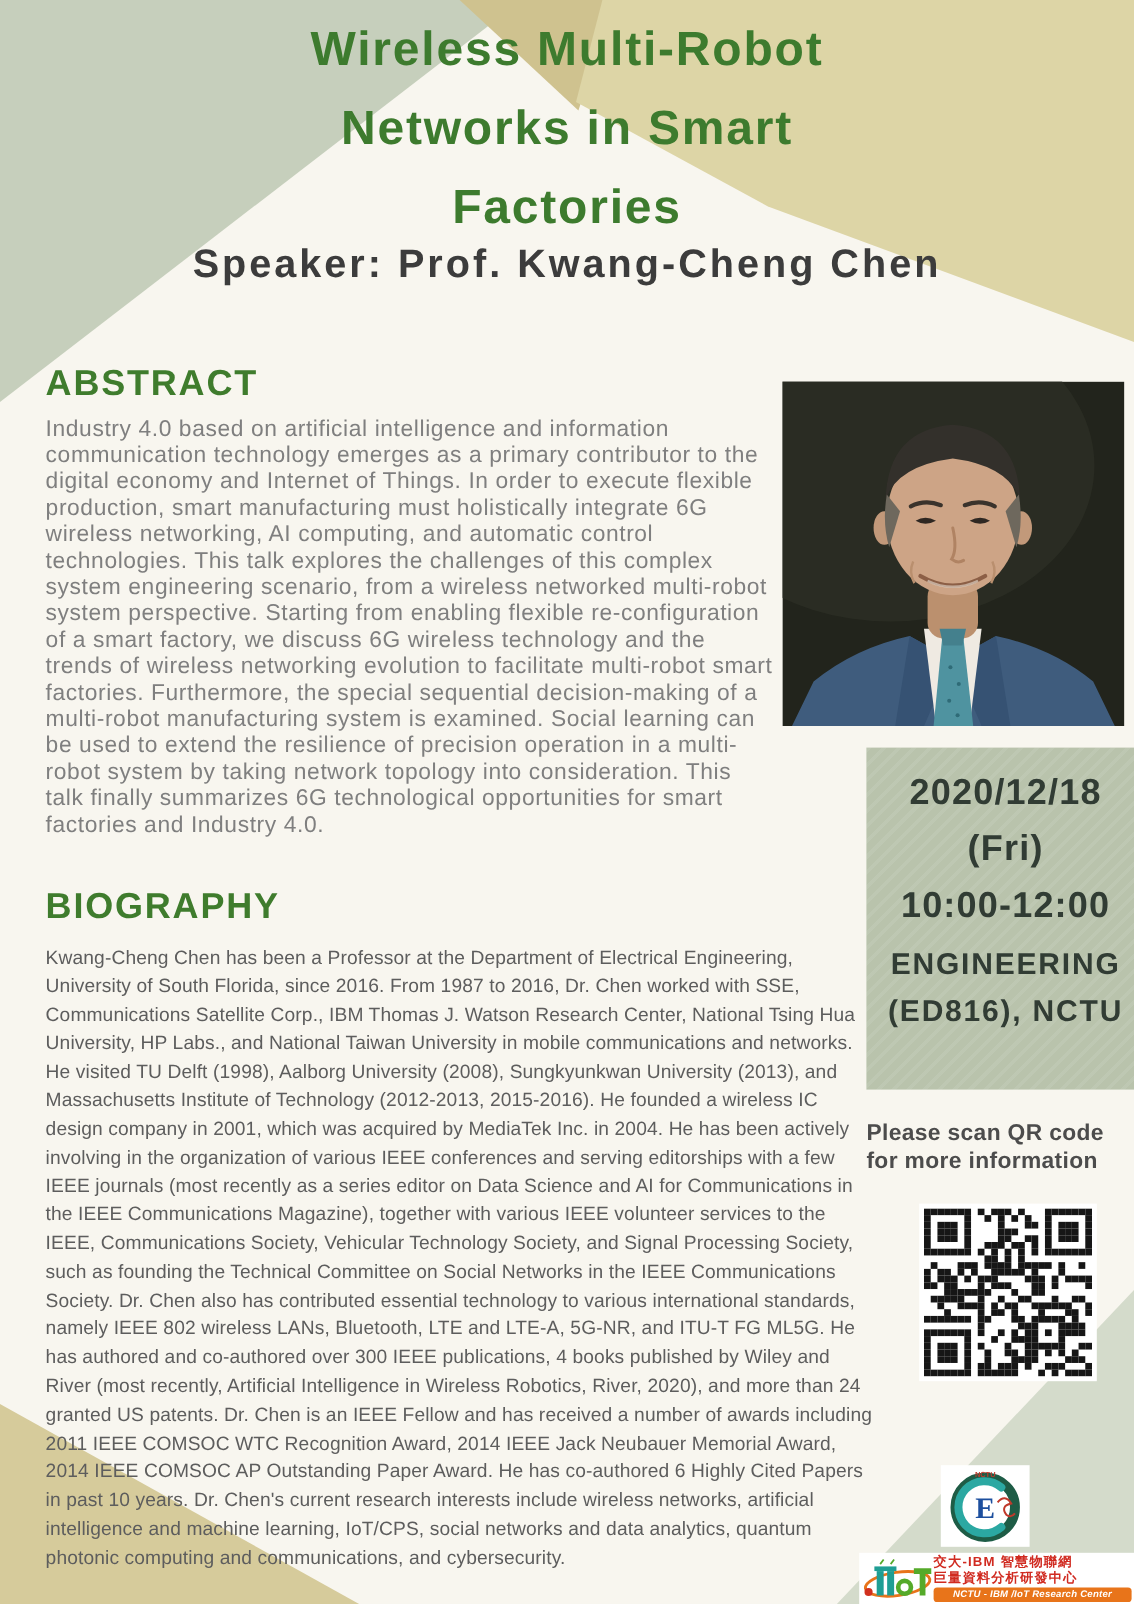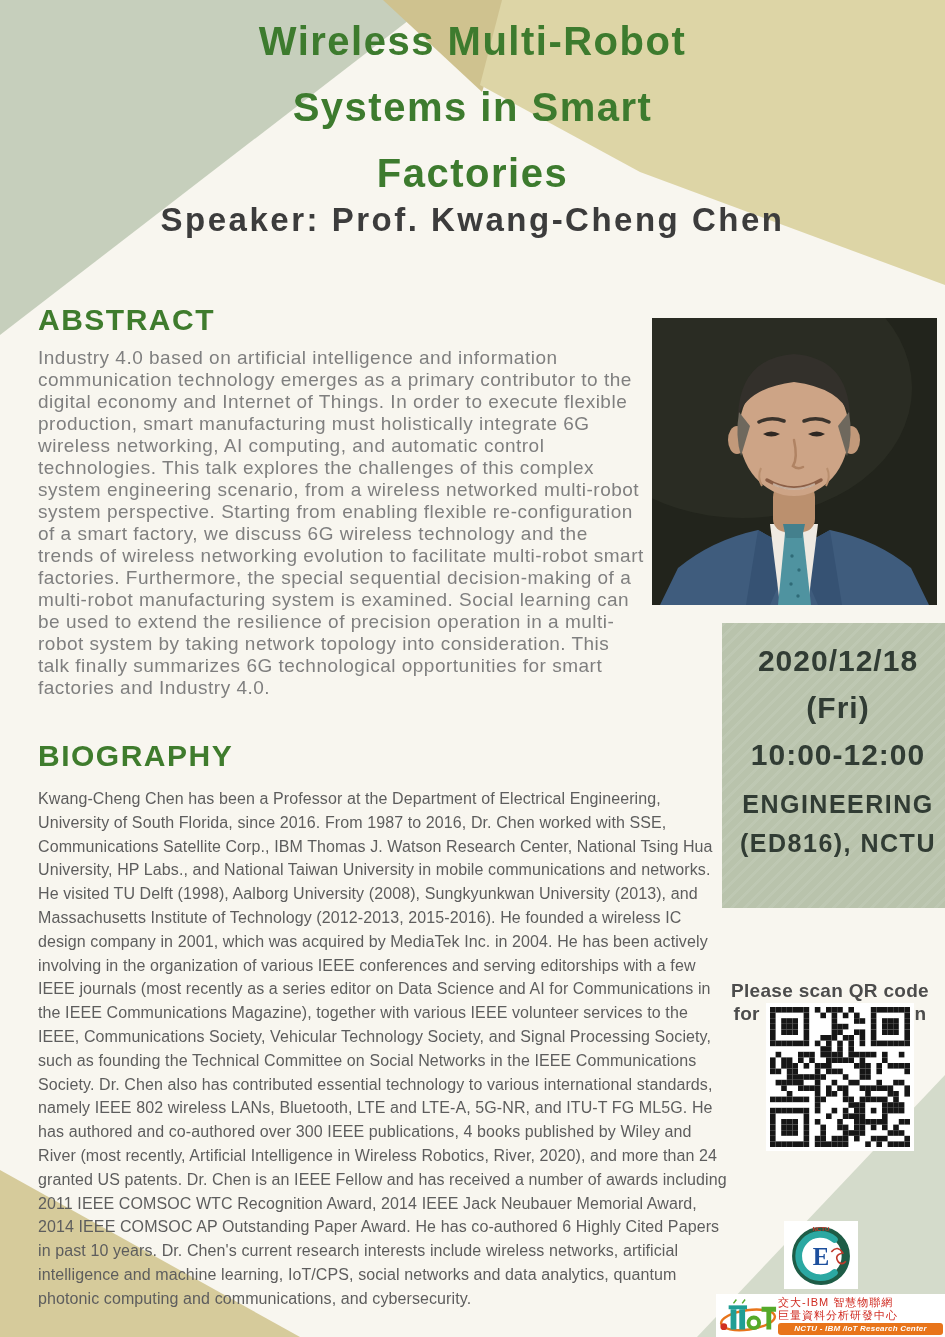--- a/index.html
+++ b/index.html
@@ -29,58 +29,58 @@
   .portrait{left:652px;top:318px;width:285px;height:287px;}
 
   .datebox{left:722px;top:623px;width:232px;height:285px;
     background:#b9c3ac;
     background-image:repeating-linear-gradient(135deg,rgba(255,255,255,.08) 0 3px,rgba(0,0,0,0) 3px 9px);
     text-align:center;color:#313c34;box-sizing:border-box;padding-top:14px;}
   .datebox .d{font-weight:700;font-size:30px;line-height:47px;letter-spacing:1px;}
   .datebox .v{font-weight:700;font-size:25px;line-height:39px;letter-spacing:1.5px;}
   .datebox .vgroup{margin-top:7px;}
 
-  .scan{left:722px;top:933px;width:216px;text-align:center;
-    color:#4c4c4c;font-weight:700;font-size:19px;line-height:23px;letter-spacing:0.3px;margin-top:46px;}
+  .scan{left:722px;top:933px;width:216px;
+    color:#4c4c4c;font-weight:700;font-size:19px;line-height:23px;letter-spacing:0.3px;}
 
   .qrbox{left:766px;top:1003px;width:148px;height:148px;background:#ffffff;
     display:flex;align-items:center;justify-content:center;}
 
   .org{left:722px;top:1187px;width:216px;display:flex;align-items:center;justify-content:center;gap:13px;
     color:#383838;font-weight:700;font-size:20px;letter-spacing:3px;}
   .org .bar{width:2px;height:26px;background:#4a4a4a;}
 
   .ecelogo{left:784px;top:1221px;width:74px;height:68px;background:#ffffff;
     display:flex;align-items:center;justify-content:center;}
 
   .iotbanner{left:716px;top:1294px;width:229px;height:43px;background:#ffffff;
     display:flex;align-items:center;box-sizing:border-box;padding:1px 2px;}
   .iotmark{width:60px;height:40px;flex:0 0 auto;}
   .iotright{flex:1;display:flex;flex-direction:column;justify-content:center;}
-  .cjk{color:#d02a20;font-weight:400;font-size:11px;line-height:13px;letter-spacing:1px;white-space:nowrap;}
+  .cjk{color:#d02a20;font-weight:700;font-size:11px;line-height:13px;letter-spacing:1px;white-space:nowrap;}
   .iotbar{margin-top:1px;background:#e8741a;border-radius:3px;color:#ffffff;
     font-weight:700;font-style:italic;font-size:8px;line-height:12px;text-align:center;letter-spacing:0.2px;}
 </style>
 </head>
 <body>
 
 <div class="poster">
 
   <svg class="bg" width="945" height="1337" viewBox="0 0 945 1337" aria-hidden="true">
     <rect x="0" y="0" width="945" height="1337" fill="#f8f6ef"></rect>
     <polygon points="0,0 435,0 0,335" fill="#c6cfbc"></polygon>
     <polygon points="383,0 512,0 482,92" fill="#cfc28f"></polygon>
     <polygon points="502,0 945,0 945,285 640,172 480,85" fill="#ddd5a6"></polygon>
     <polygon points="0,1170 300,1337 0,1337" fill="#d6cb9b"></polygon>
     <polygon points="945,1075 945,1337 697,1337" fill="#d4dbcb"></polygon>
   </svg>
 
   <div class="layer title">
     <div>Wireless Multi-Robot</div>
-    <div>Systems in Smart</div>
+    <div>Networks in Smart</div>
     <div>Factories</div>
   </div>
   <div class="layer speaker">Speaker: Prof. Kwang-Cheng Chen</div>
 
   <div class="layer sec-h abs-h">ABSTRACT</div>
   <div class="layer abs-p">Industry 4.0 based on artificial intelligence and information communication technology emerges as a primary contributor to the digital economy and Internet of Things. In order to execute flexible production, smart manufacturing must holistically integrate 6G wireless networking, AI computing, and automatic control technologies. This talk explores the challenges of this complex system engineering scenario, from a wireless networked multi-robot system perspective. Starting from enabling flexible re-configuration of a smart factory, we discuss 6G wireless technology and the trends of wireless networking evolution to facilitate multi-robot smart factories. Furthermore, the special sequential decision-making of a multi-robot manufacturing system is examined. Social learning can be used to extend the resilience of precision operation in a multi-robot system by taking network topology into consideration. This talk finally summarizes 6G technological opportunities for smart factories and Industry 4.0.</div>
 
   <svg class="layer portrait" viewBox="0 0 285 287" aria-hidden="true">
     <rect width="285" height="287" fill="#22241c"></rect>
     <ellipse cx="90" cy="70" rx="170" ry="130" fill="#2e3126" opacity="0.7"></ellipse>

